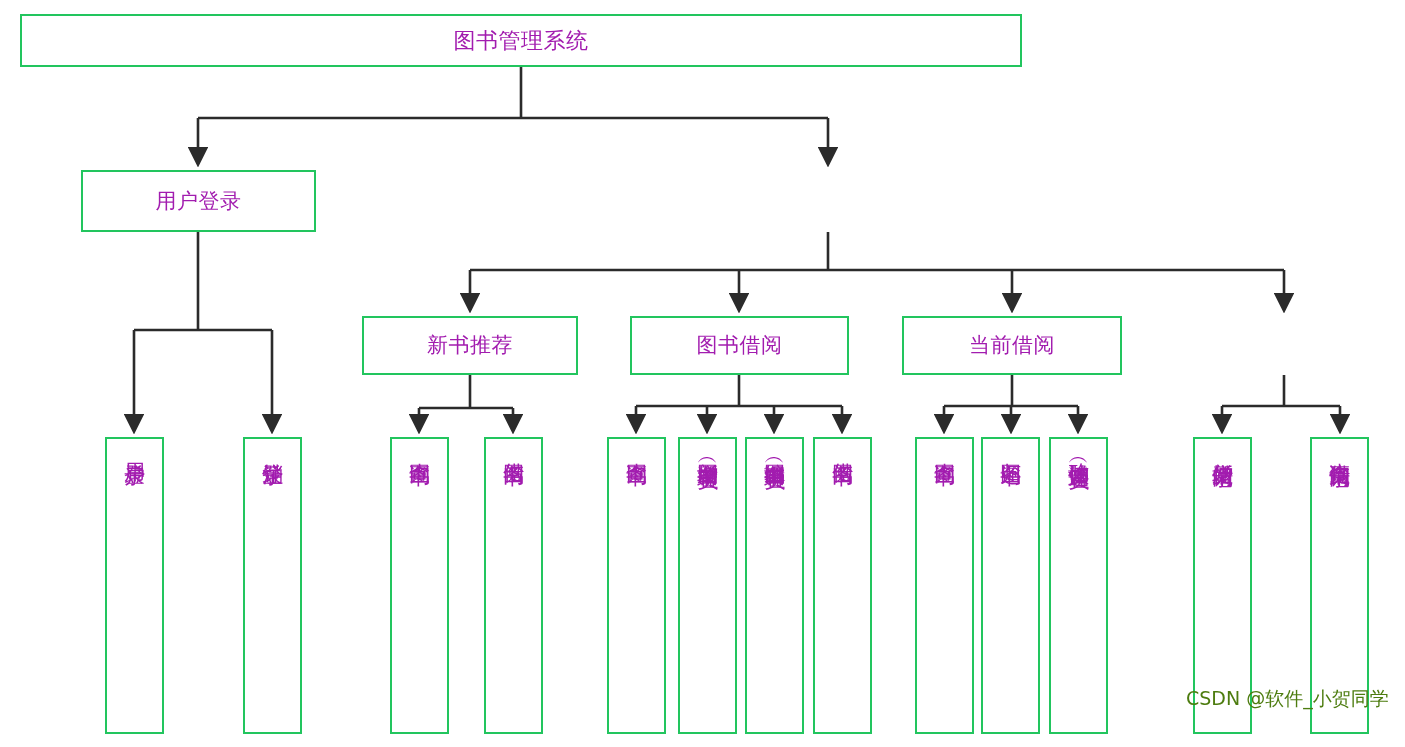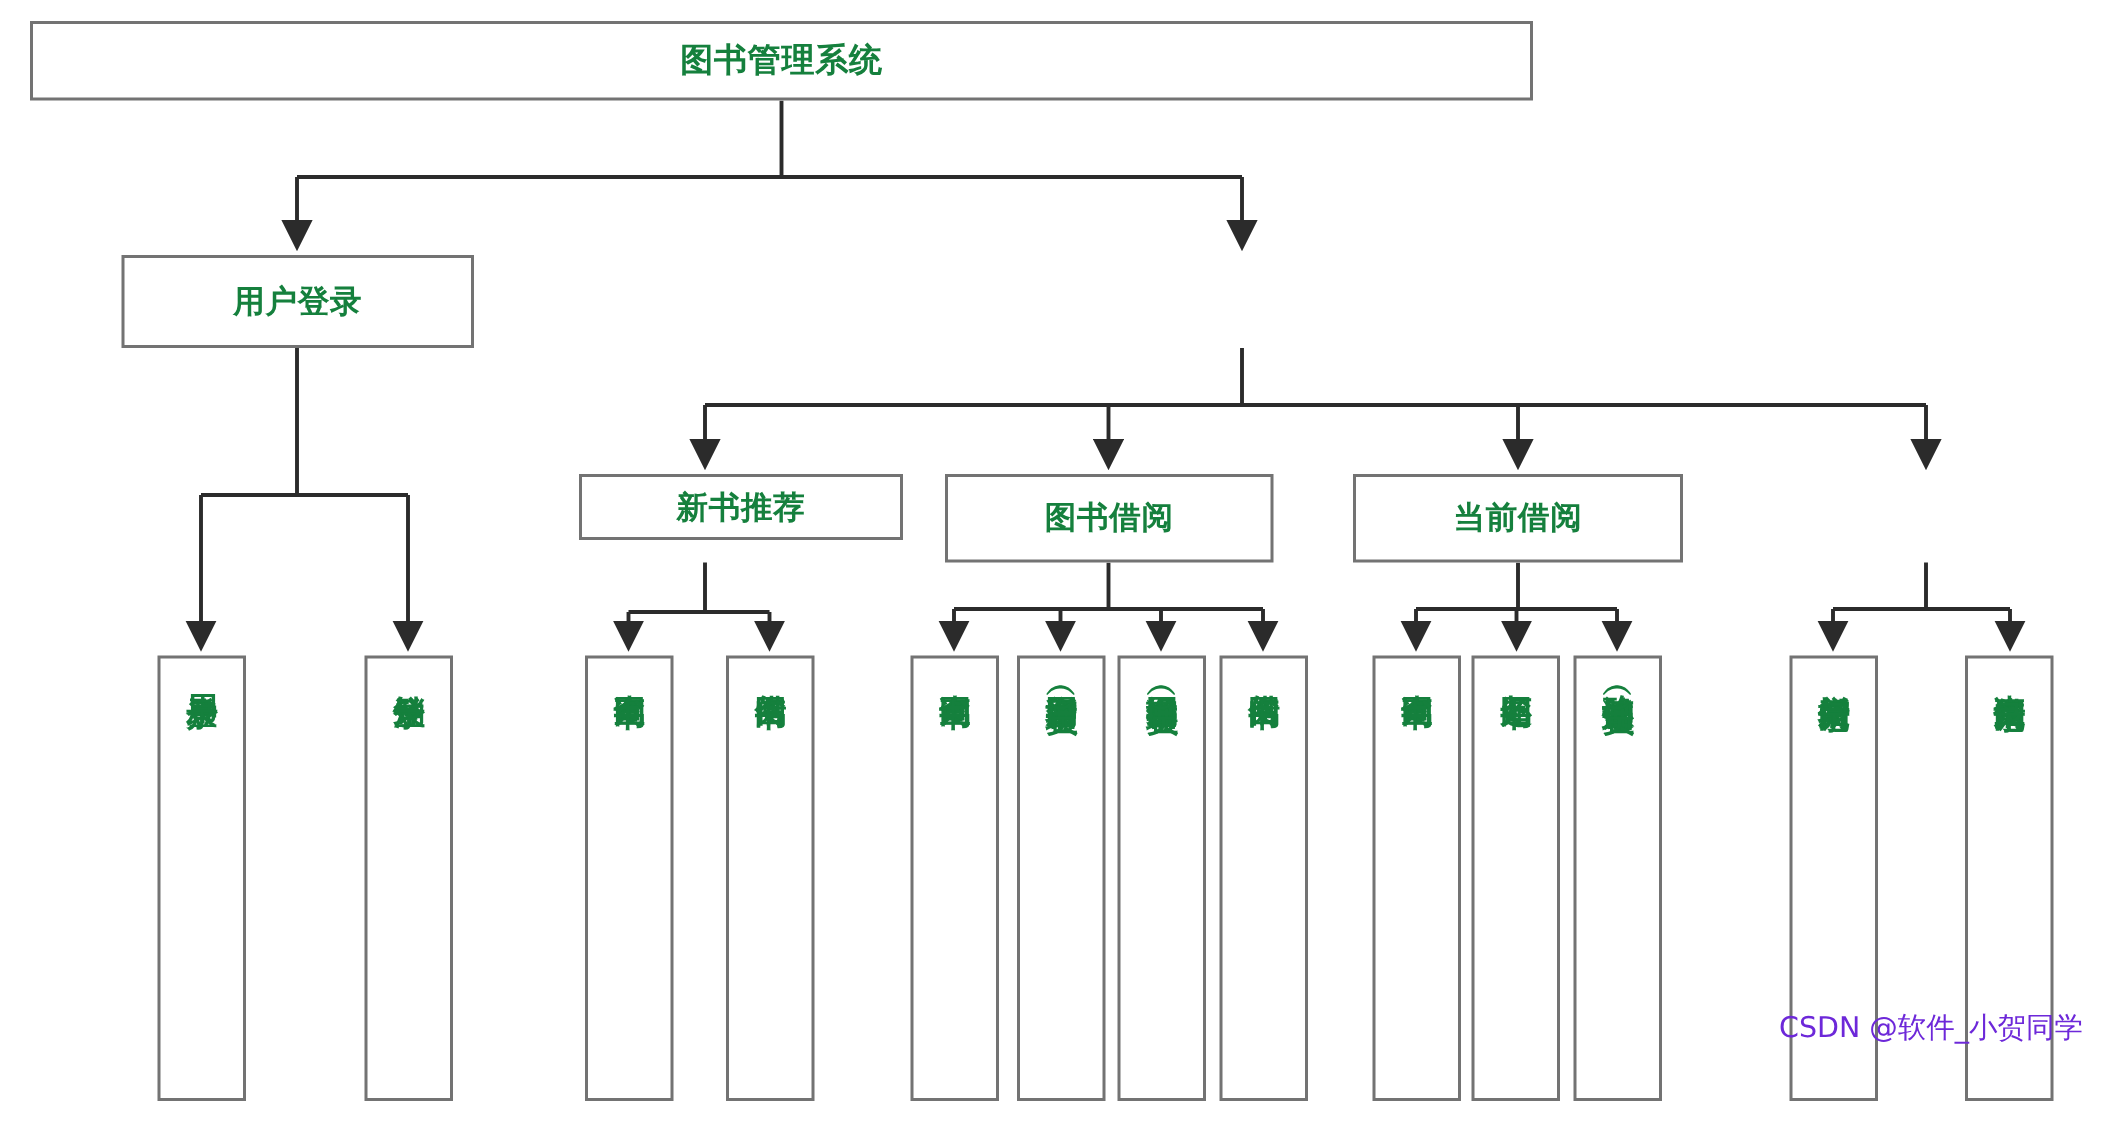--- a/index.html
+++ b/index.html
@@ -22,27 +22,26 @@
     position: absolute;
     left: 0;
     top: 0;
     width: 1405px;
     height: 747px;
   }
   .node {
     position: absolute;
     box-sizing: border-box;
     background: #ffffff;
-    border: 2px solid #737373;
+    border: 2px solid #22c55e;
     display: flex;
     align-items: center;
     justify-content: center;
-    color: #15803d;
+    color: #a21caf;
     z-index: 2;
-    font-weight: bold;
   }
   .node .label {
     display: block;
     text-align: center;
     line-height: 1.18;
     letter-spacing: 0.5px;
   }
   .node.horizontal .label {
     font-size: 21px;
     white-space: nowrap;
@@ -59,23 +58,23 @@
     writing-mode: vertical-rl;
     text-orientation: upright;
     font-size: 21px;
     line-height: 1.08;
     letter-spacing: 1px;
     white-space: nowrap;
   }
   #watermark {
     position: absolute;
     left: 1186px;
-    top: 672px;
+    top: 686px;
     font-size: 19px;
-    color: #6d28d9;
+    color: #4d7c0f;
     white-space: nowrap;
     z-index: 5;
     font-family: "DejaVu Sans", "Liberation Sans", sans-serif;
   }
 </style>
 </head>
 <body>
 
 <div id="diagram-root">
 
@@ -130,21 +129,21 @@
   </svg>
 
   <div class="node horizontal root" style="left:20px; top:14px; width:1002px; height:53px;">
     <span class="label">图书管理系统</span>
   </div>
 
   <div class="node horizontal" style="left:81px; top:170px; width:235px; height:62px;">
     <span class="label">用户登录</span>
   </div>
 
-  <div class="node horizontal" style="left:362px; top:316px; width:216px; height:44px;margin-left:24px;">
+  <div class="node horizontal" style="left:362px; top:316px; width:216px; height:59px;">
     <span class="label">新书推荐</span>
   </div>
   <div class="node horizontal" style="left:902px; top:316px; width:220px; height:59px;">
     <span class="label">当前借阅</span>
   </div>
   <div class="node horizontal" style="left:630px; top:316px; width:219px; height:59px;">
     <span class="label">图书借阅</span>
   </div>
 
   <div class="node vertical" style="left:105px; top:437px; width:59px; height:297px;">

